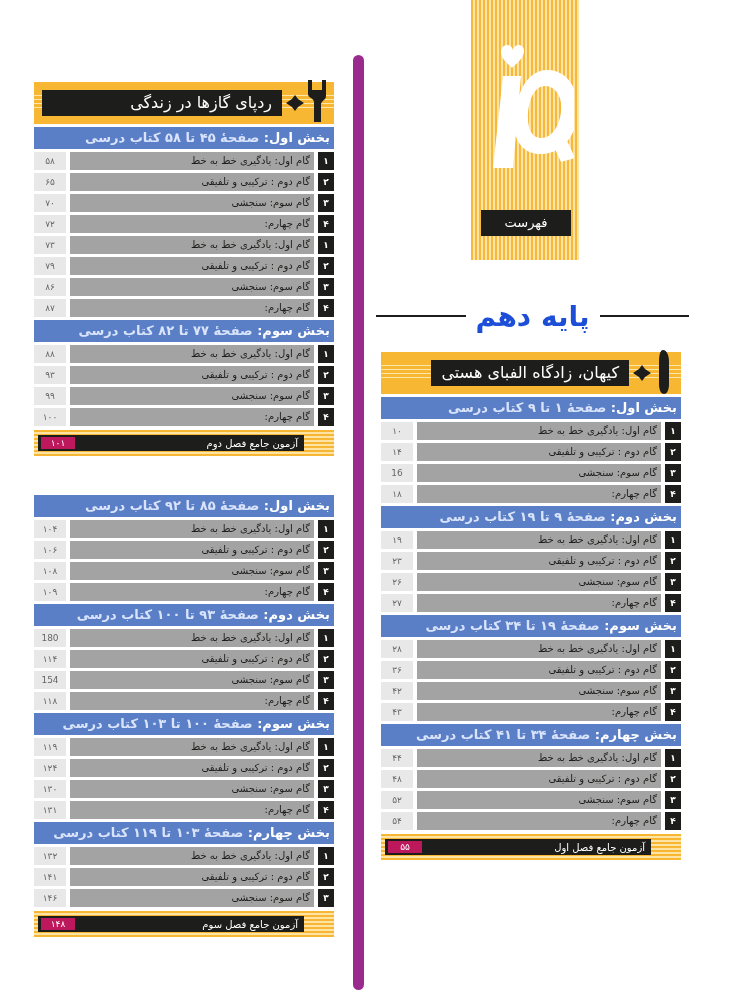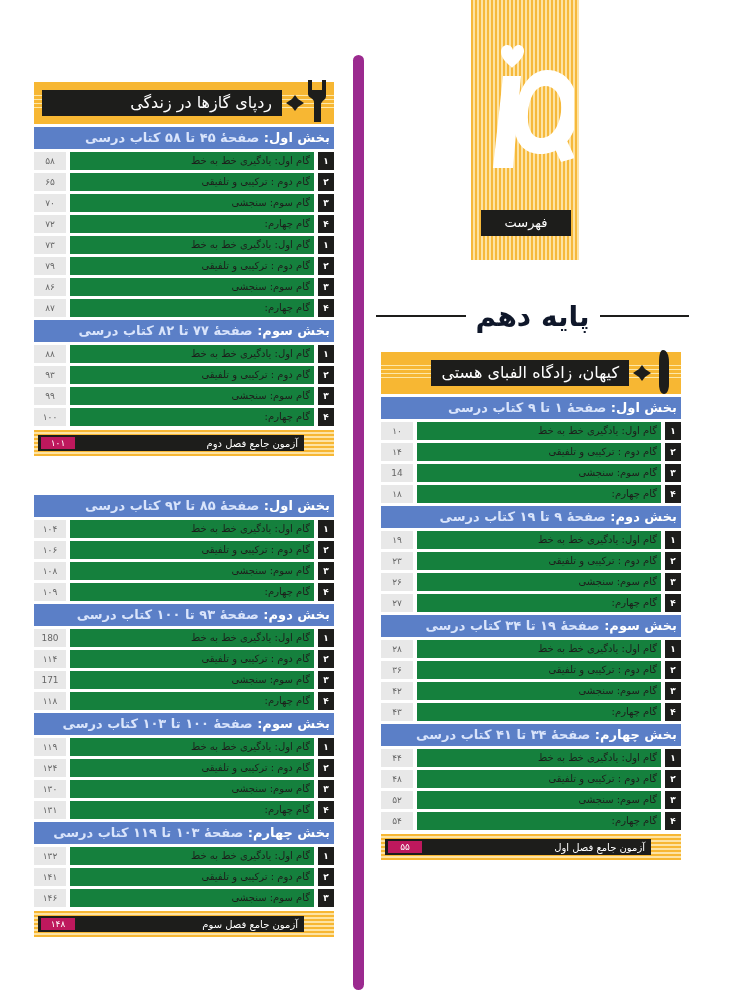--- a/index.html
+++ b/index.html
@@ -23,21 +23,21 @@
     text-align:center; direction:rtl;
   }
 
   
   .grade-heading {
     left:370px; top:296px; width:325px; height:40px;
     display:flex; align-items:center; justify-content:center;
   }
   .grade-heading .line { flex:1; height:2px; background:#1d1d1b; margin:0 6px; }
   .grade-heading .title {
-    color:#0f172a; font-weight:bold; font-size:28px; direction:rtl;
+    color:#1d4ed8; font-weight:bold; font-size:28px; direction:rtl;
     font-family:"DejaVu Sans", sans-serif; letter-spacing:1px; padding:0 4px;
   }
 
   
   .chapter { width:300px; direction:rtl; }
   .ch-header {
     position:relative; height:42px;
     background:#f7b733;
   }
   .ch-header .stripes {
@@ -66,21 +66,21 @@
   .sec-header .range { color:#d9e4fb; }
 
   .row {
     display:flex; height:18px; margin-top:3px; align-items:stretch;
   }
   .row .num {
     width:16px; background:#1d1d1b; color:#fff; font-size:9px; font-weight:bold;
     text-align:center; line-height:18px; margin-left:4px;
   }
   .row .label {
-    flex:1; background:#15803d; font-size:10px; color:#1d1d1b;
+    flex:1; background:#a3a3a3; font-size:10px; color:#1d1d1b;
     line-height:18px; padding-right:4px; white-space:nowrap;
   }
   .row .page {
     width:32px; background:#e8e8e8; margin-right:4px; font-size:9px;
     color:#666; line-height:18px; text-align:center;
   }
 
   .exam-bar {
     margin-top:4px; height:26px; position:relative;
     background: repeating-linear-gradient(180deg, #f7b733 0px, #f7b733 2px, #fde3a4 2px, #fde3a4 4px);
@@ -142,21 +142,21 @@
       <div class="page">۱۰</div>
     </div>
     <div class="row">
       <div class="num">۲</div>
       <div class="label"><span>گام دوم : ترکیبی و تلفیقی</span></div>
       <div class="page">۱۴</div>
     </div>
     <div class="row">
       <div class="num">۳</div>
       <div class="label"><span>گام سوم: سنجشی</span></div>
-      <div class="page">14</div>
+      <div class="page">16</div>
     </div>
     <div class="row">
       <div class="num">۴</div>
       <div class="label"><span>گام چهارم:</span><svg width="14" height="10" viewBox="0 0 14 10" style="vertical-align:middle;margin-right:2px">
           <text x="0" y="9" font-size="10" font-weight="bold" font-style="italic" fill="#555" font-family="DejaVu Sans, sans-serif">iQ</text>
         </svg></div>
       <div class="page">۱۸</div>
     </div>
     <div class="sec-header"><span class="prefix">بخش دوم:</span> <span class="range">صفحهٔ ۹ تا ۱۹ کتاب درسی</span></div>
     <div class="row">
@@ -353,21 +353,21 @@
       <div class="page">180</div>
     </div>
     <div class="row">
       <div class="num">۲</div>
       <div class="label"><span>گام دوم : ترکیبی و تلفیقی</span></div>
       <div class="page">۱۱۴</div>
     </div>
     <div class="row">
       <div class="num">۳</div>
       <div class="label"><span>گام سوم: سنجشی</span></div>
-      <div class="page">171</div>
+      <div class="page">154</div>
     </div>
     <div class="row">
       <div class="num">۴</div>
       <div class="label"><span>گام چهارم:</span><svg width="14" height="10" viewBox="0 0 14 10" style="vertical-align:middle;margin-right:2px">
           <text x="0" y="9" font-size="10" font-weight="bold" font-style="italic" fill="#555" font-family="DejaVu Sans, sans-serif">iQ</text>
         </svg></div>
       <div class="page">۱۱۸</div>
     </div>
     <div class="sec-header"><span class="prefix">بخش سوم:</span> <span class="range">صفحهٔ ۱۰۰ تا ۱۰۳ کتاب درسی</span></div>
     <div class="row">

